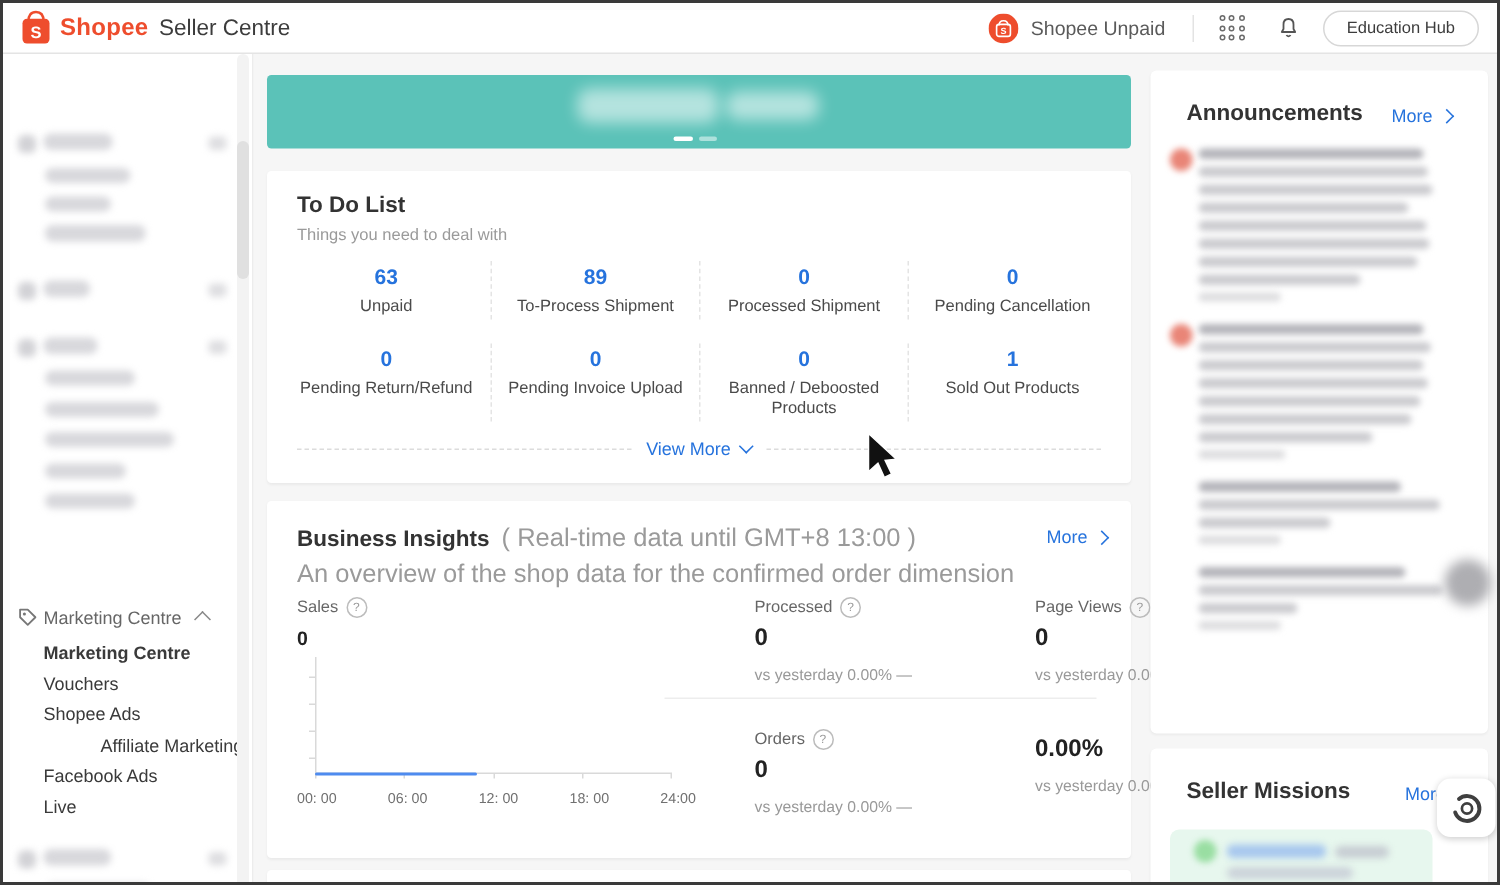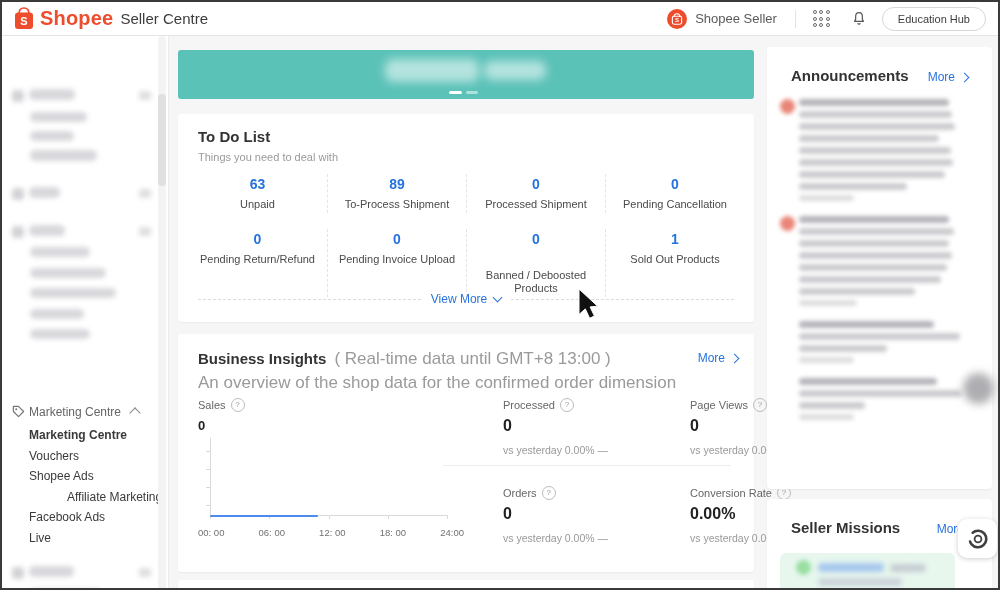--- a/index.html
+++ b/index.html
@@ -5,21 +5,21 @@
   html,body{margin:0;padding:0;background:#fff;}
   .screen{
     position:relative;width:1000px;height:590px;box-sizing:border-box;
     border:2px solid #3a3a3a;background:#f6f6f6;overflow:hidden;
     font-family:"Liberation Sans",sans-serif;color:#333;
   }
   
   .header{position:absolute;left:0;top:0;width:100%;height:34px;background:#fff;
     border-bottom:1px solid #e4e4e4;display:flex;align-items:center;box-sizing:border-box;z-index:5;}
   .brand{display:flex;align-items:center;gap:5px;margin-left:11px;}
-  .brand-word{color:#ee4d2d;font-weight:bold;font-size:20px;letter-spacing:.2px;}
+  .brand-word{color:#ee4d2d;font-weight:bold;font-size:16px;letter-spacing:.2px;}
   .brand-suffix{color:#3c3c3c;font-size:15px;margin-left:2px;}
   .header-right{margin-left:auto;display:flex;align-items:center;gap:0;}
   .account{display:flex;align-items:center;gap:8px;margin-right:18px;}
   .account-name{color:#5a5a5a;font-size:13px;}
   .hdr-divider{width:1px;height:18px;background:#e3e3e3;margin-right:17px;}
   .grid-icon{display:grid;grid-template-columns:repeat(3,4px);grid-gap:2.5px;margin-right:21px;cursor:pointer;}
   .grid-icon span{width:4px;height:4px;border-radius:50%;border:1px solid #6b6b6b;box-sizing:border-box;}
   .bell-wrap{margin-right:15px;cursor:pointer;display:flex;}
   .edu-btn{margin-right:12px;border:1px solid #d7d7d7;border-radius:13px;background:#fff;
     font-size:11px;color:#3c3c3c;padding:5px 15px;cursor:pointer;font-family:inherit;}
@@ -118,21 +118,21 @@
     <div class="header-right">
       <div class="account">
         <span style="display:flex;">
           <svg width="20" height="20" viewBox="0 0 20 20">
             <circle cx="10" cy="10" r="10" fill="#ee4d2d"></circle>
             <path d="M7 8 Q7 4.8 10 4.8 Q13 4.8 13 8" fill="none" stroke="#fff" stroke-width="1.1"></path>
             <rect x="5.4" y="7.2" width="9.2" height="8" rx="1.6" fill="none" stroke="#fff" stroke-width="1.1"></rect>
             <text x="10" y="13.4" text-anchor="middle" font-size="6" font-weight="bold" fill="#fff" font-family="Liberation Sans, sans-serif">S</text>
           </svg>
         </span>
-        <span class="account-name">Shopee Seller</span>
+        <span class="account-name">Shopee Unpaid</span>
       </div>
       <div class="hdr-divider"></div>
       <div class="grid-icon">
         <span></span>
           <span></span>
           <span></span>
           <span></span>
           <span></span>
           <span></span>
           <span></span>
@@ -235,21 +235,21 @@
       <div class="stat">
         <div class="stat-value">0</div>
         <div class="stat-label">Pending Return/Refund</div>
       </div>
       <div class="stat">
         <div class="stat-value">0</div>
         <div class="stat-label">Pending Invoice Upload</div>
       </div>
       <div class="stat">
         <div class="stat-value">0</div>
-        <div class="stat-label" style="max-width:125px;margin:22px auto 0;">Banned / Deboosted Products</div>
+        <div class="stat-label" style="max-width:125px;margin:6px auto 0;">Banned / Deboosted Products</div>
       </div>
       <div class="stat">
         <div class="stat-value">1</div>
         <div class="stat-label">Sold Out Products</div>
       </div>
     </div>
     <div class="viewmore-row">
       <div class="dotline"></div>
       <div class="viewmore">
         <span>View More</span>
@@ -316,24 +316,20 @@
     <div class="ins-divider"></div>
     <div class="metric" style="left:325px;top:152px;">
       <div class="metric-label">
           <span>Orders</span>
           <span class="help-icon"></span>
         </div>
       <div class="metric-value">0</div>
       <div class="metric-delta">vs yesterday 0.00% —</div>
     </div>
     <div class="metric" style="left:512px;top:152px;">
-      <div class="metric-label">
-          <span>Conversion Rate</span>
-          <span class="help-icon"></span>
-        </div>
       <div class="metric-value">0.00%</div>
       <div class="metric-delta">vs yesterday 0.00% —</div>
     </div>
   </div>
 
   <div class="card" style="left:176px;top:578px;width:576px;height:14px;border-radius:3px 3px 0 0;"></div>
 
   <div class="card" style="left:765px;top:45px;width:225px;height:442px;border-radius:4px;overflow:hidden;">
     <div class="card-title" style="position:absolute;left:24px;top:20px;">Announcements</div>
     <div class="more-link" style="position:absolute;right:24px;top:23px;">

